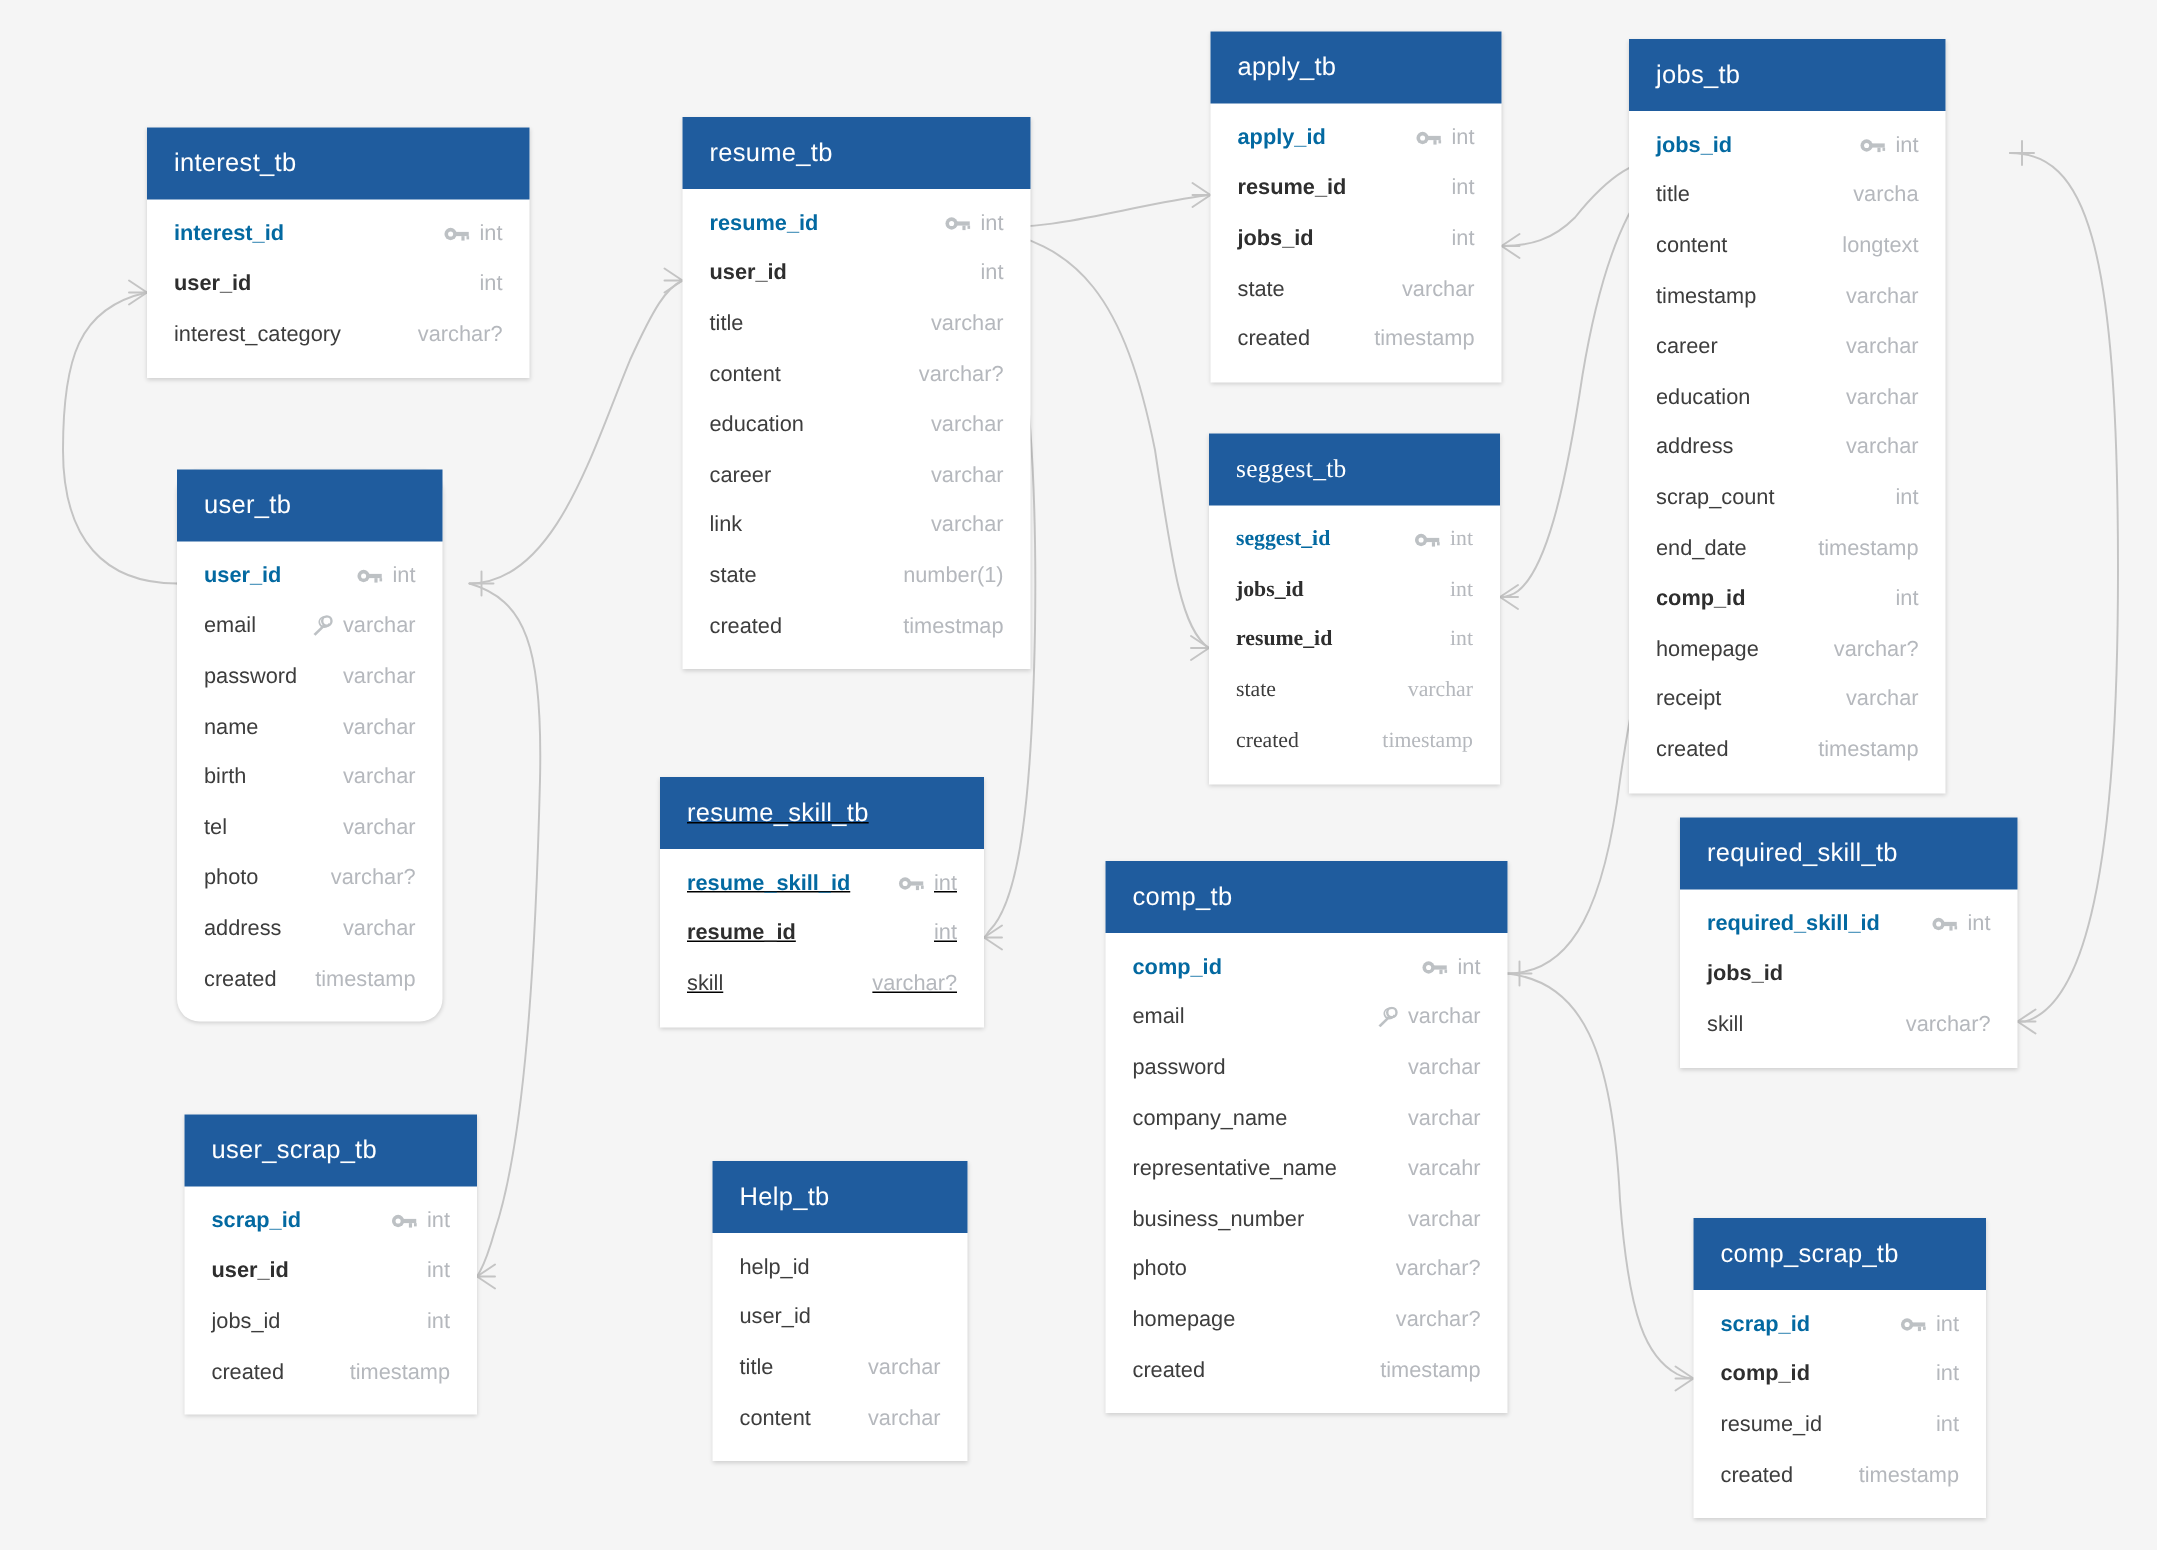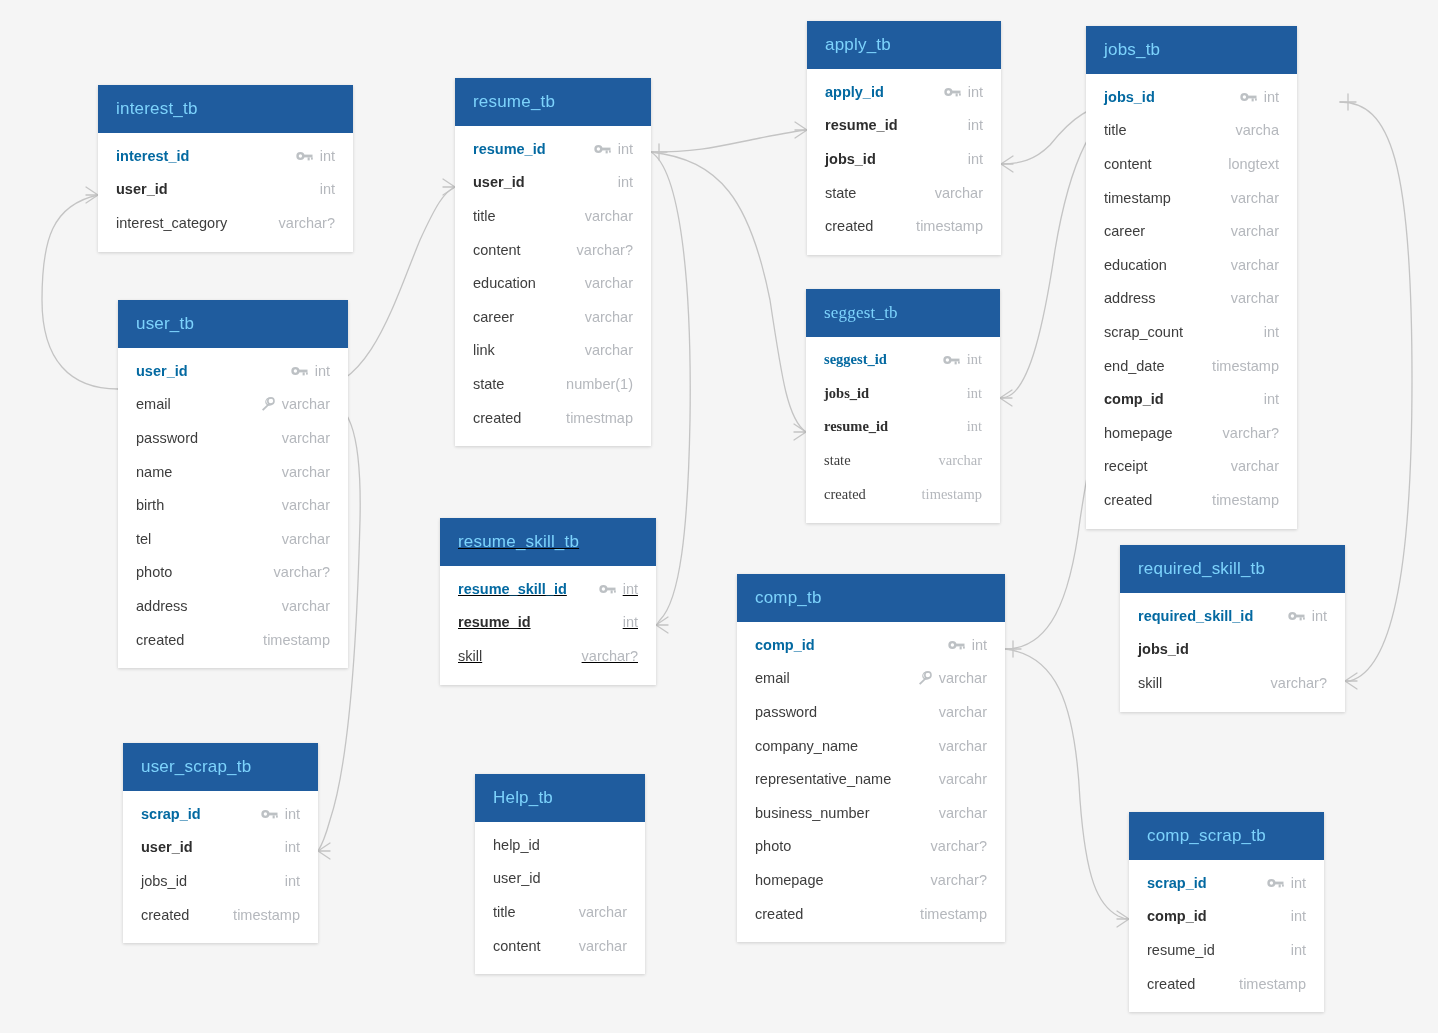--- a/index.html
+++ b/index.html
@@ -15,21 +15,21 @@
   #lines{position:absolute;left:0;top:0;width:1438px;height:1033px;pointer-events:none;}
 
   .table{
     position:absolute;
     background:#ffffff;
     box-shadow:0 1px 3px rgba(0,0,0,0.16);
     box-sizing:border-box;
   }
   .tbl-header{
     background:#1f5c9e;
-    color:#7dd3fc;
+    color:#ffffff;
     font-size:17px;
     line-height:1;
     padding:15px 18px 16px 18px;
     letter-spacing:.2px;
     font-weight:400;
     white-space:nowrap;
   }
   .tbl-body{padding:6px 0 12px 0;}
   .row{
     display:flex;
@@ -127,21 +127,21 @@
             <span class="spacer"></span>
             <span class="ftype">int</span>
           </div>
           <div class="row">
             <span class="fname">interest_category</span>
             <span class="spacer"></span>
             <span class="ftype">varchar?</span>
           </div>
         </div>
       </div>
-      <div class="table" style="left: 118px; top: 300px; width: 230px;">
+      <div class="table" style="left: 118px; top: 313px; width: 177px; border-radius: 15px;">
         <div class="tbl-header">user_tb</div>
         <div class="tbl-body">
           <div class="row">
             <span class="fname pk">user_id</span>
             <span class="spacer"></span>
             <span class="ficon">
               <svg width="17" height="12" viewBox="0 0 17 12">
                 <circle cx="4.4" cy="6" r="4.1" fill="#9aa0a6"></circle>
                 <circle cx="4.4" cy="6" r="1.7" fill="#ffffff"></circle>
                 <rect x="7.2" y="4.6" width="9.3" height="2.8" fill="#9aa0a6"></rect>
@@ -227,21 +227,21 @@
             <span class="spacer"></span>
             <span class="ftype">int</span>
           </div>
           <div class="row">
             <span class="fname">created</span>
             <span class="spacer"></span>
             <span class="ftype">timestamp</span>
           </div>
         </div>
       </div>
-      <div class="table" style="left: 455px; top: 78px; width: 196px;">
+      <div class="table" style="left: 455px; top: 78px; width: 232px;">
         <div class="tbl-header">resume_tb</div>
         <div class="tbl-body">
           <div class="row">
             <span class="fname pk">resume_id</span>
             <span class="spacer"></span>
             <span class="ficon">
               <svg width="17" height="12" viewBox="0 0 17 12">
                 <circle cx="4.4" cy="6" r="4.1" fill="#9aa0a6"></circle>
                 <circle cx="4.4" cy="6" r="1.7" fill="#ffffff"></circle>
                 <rect x="7.2" y="4.6" width="9.3" height="2.8" fill="#9aa0a6"></rect>

